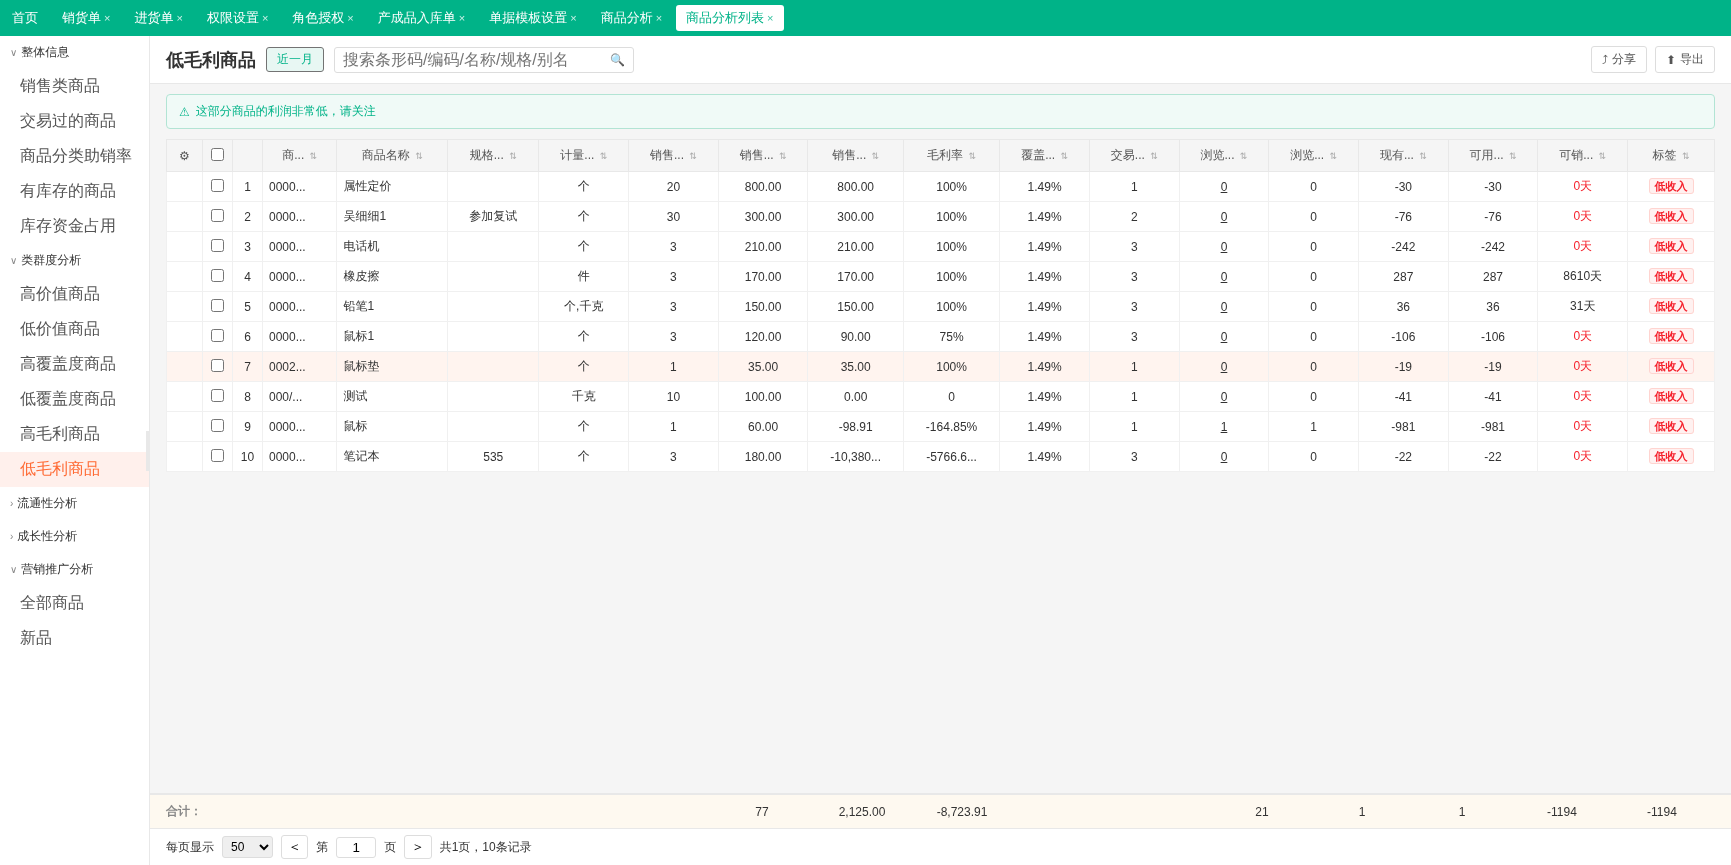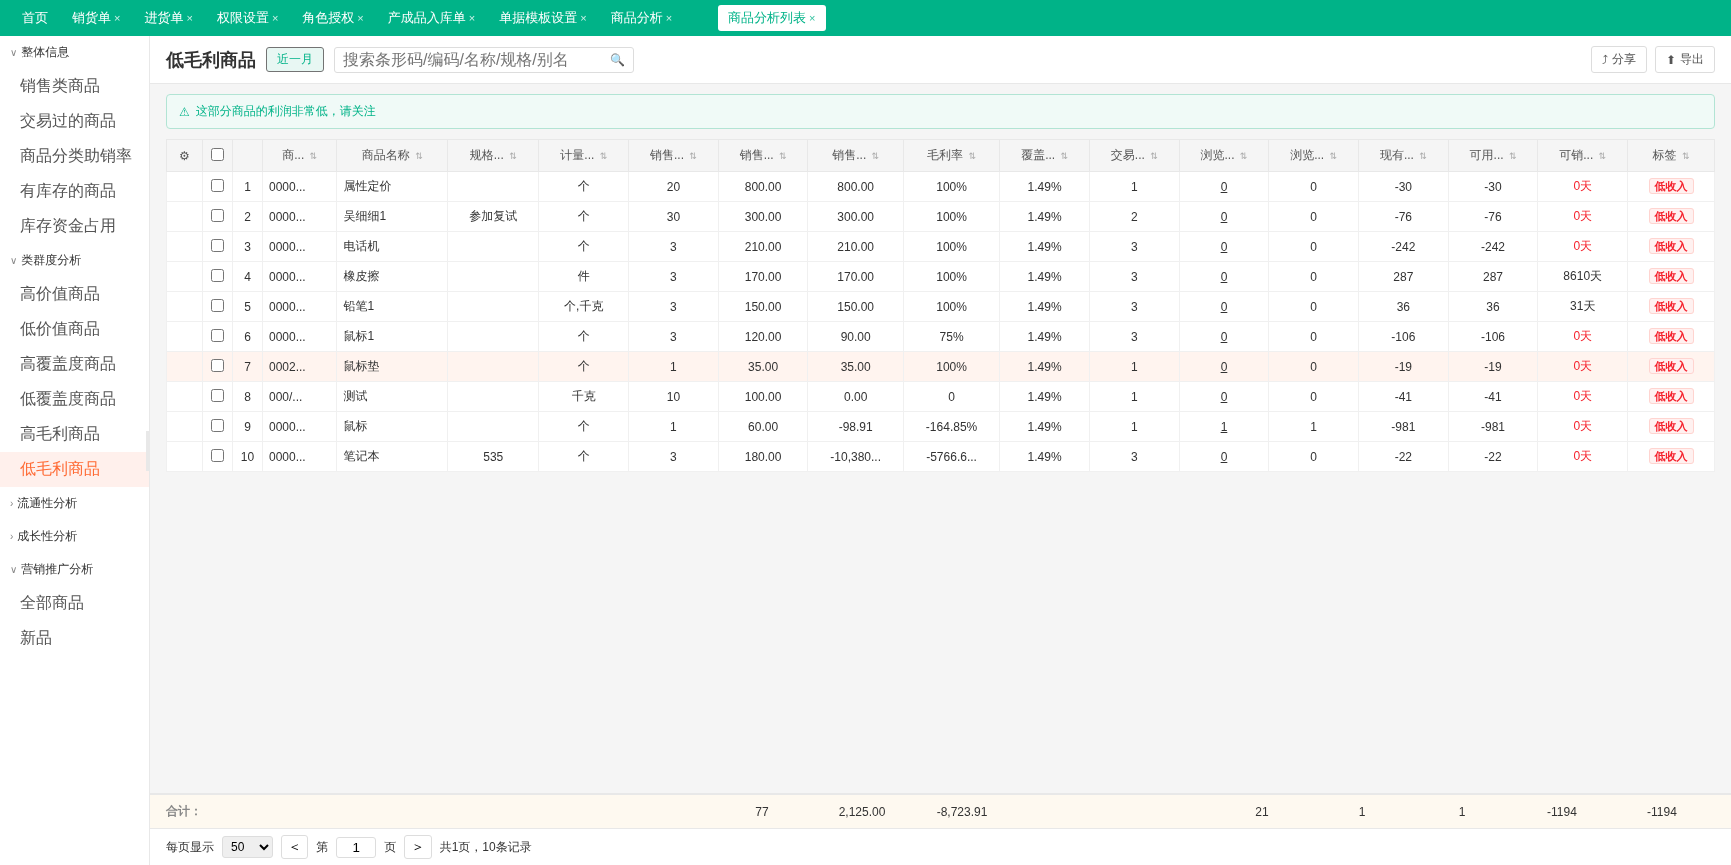--- a/index.html
+++ b/index.html
@@ -4,35 +4,35 @@
   <style>
     * { box-sizing: border-box; margin: 0; padding: 0; }
     body { font-family: "Microsoft YaHei", Arial, sans-serif; font-size: 12px; background: #f5f5f5; color: #333; }
     
     
     .top-nav {
       background: #00b388;
       display: flex;
       align-items: center;
       height: 36px;
-      padding: 0 12px;
+      padding: 0 2px;
       gap: 4px;
     }
     .nav-item {
       color: #fff;
       padding: 4px 10px;
       cursor: pointer;
       border-radius: 3px;
       white-space: nowrap;
       font-size: 13px;
       display: flex;
       align-items: center;
       gap: 3px;
     }
-    .nav-item.active { background: #fff; color: #00b388; margin-left: 32px; }
+    .nav-item.active { background: #fff; color: #00b388; }
     .nav-close { font-size: 11px; opacity: 0.8; cursor: pointer; }
 
     
     .layout { display: flex; height: calc(100vh - 36px); }
 
     
     .sidebar {
       width: 150px;
       background: #fff;
       border-right: 1px solid #e8e8e8;

